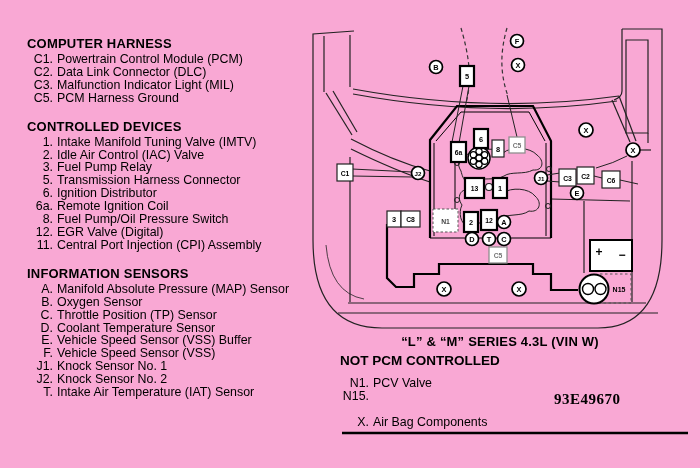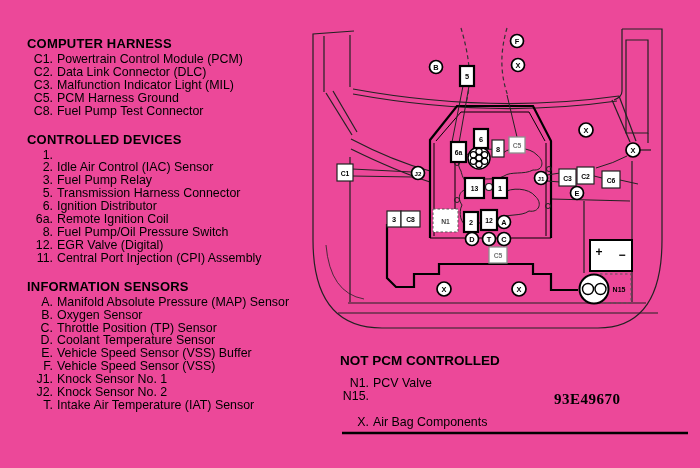--- a/index.html
+++ b/index.html
@@ -1,16 +1,16 @@
 <!DOCTYPE html>
 <html><head>
 <meta charset="utf-8">
 <style>
   html,body{margin:0;padding:0;background:#fff;}
-  .page{position:relative;width:700px;height:468px;background:#ec4899;overflow:hidden;
+  .page{position:relative;width:700px;height:468px;background:#f9a8d4;overflow:hidden;
         font-family:"Liberation Sans",sans-serif;color:#000;}
   
   .legend{position:absolute;left:27px;top:36px;width:300px;}
   .sec{margin-bottom:14px;}
   .sec h3{font-size:13px;font-weight:bold;margin:0 0 2px 0;letter-spacing:.2px;}
   .row{display:flex;font-size:12.4px;line-height:12.9px;white-space:nowrap;}
   .row .num{flex:0 0 26px;text-align:right;}
   .row .txt{margin-left:4px;}
   
   .series-caption{position:absolute;left:340px;top:334px;width:320px;text-align:center;
@@ -51,33 +51,30 @@
           <span class="txt">Data Link Connector (DLC)</span>
         </div>
         <div class="row">
           <span class="num">C3.</span>
           <span class="txt">Malfunction Indicator Light (MIL)</span>
         </div>
         <div class="row">
           <span class="num">C5.</span>
           <span class="txt">PCM Harness Ground</span>
         </div>
-        <div class="row">
-          <span class="num">C8.</span>
-          <span class="txt">Fuel Pump Test Connector</span>
-        </div>
       </div>
       <div class="sec">
         <h3>CONTROLLED DEVICES</h3>
         <div class="row">
           <span class="num">1.</span>
+          <span class="txt">Intake Manifold Tuning Valve (IMTV)</span>
         </div>
         <div class="row">
           <span class="num">2.</span>
-          <span class="txt">Idle Air Control (IAC) Sensor</span>
+          <span class="txt">Idle Air Control (IAC) Valve</span>
         </div>
         <div class="row">
           <span class="num">3.</span>
           <span class="txt">Fuel Pump Relay</span>
         </div>
         <div class="row">
           <span class="num">5.</span>
           <span class="txt">Transmission Harness Connector</span>
         </div>
         <div class="row">
@@ -359,20 +356,21 @@
           <circle cx="444" cy="289" r="7" class="co-circle"></circle>
           <text x="444" y="289.5" class="co-txt" font-size="7.4">X</text>
         </g>
         <g>
           <circle cx="519" cy="289" r="7" class="co-circle"></circle>
           <text x="519" y="289.5" class="co-txt" font-size="7.4">X</text>
         </g>
       </g>
   </svg>
 
+  <div class="series-caption">“L” &amp; “M” SERIES 4.3L (VIN W)</div>
 
   <div class="notpcm" id="notpcm">
     <h3>NOT PCM CONTROLLED</h3>
     <div id="notpcm-items">
         <div class="row">
           <span class="num">N1.</span>
           <span class="txt">PCV Valve</span>
         </div>
         <div class="row">
           <span class="num">N15.</span>

